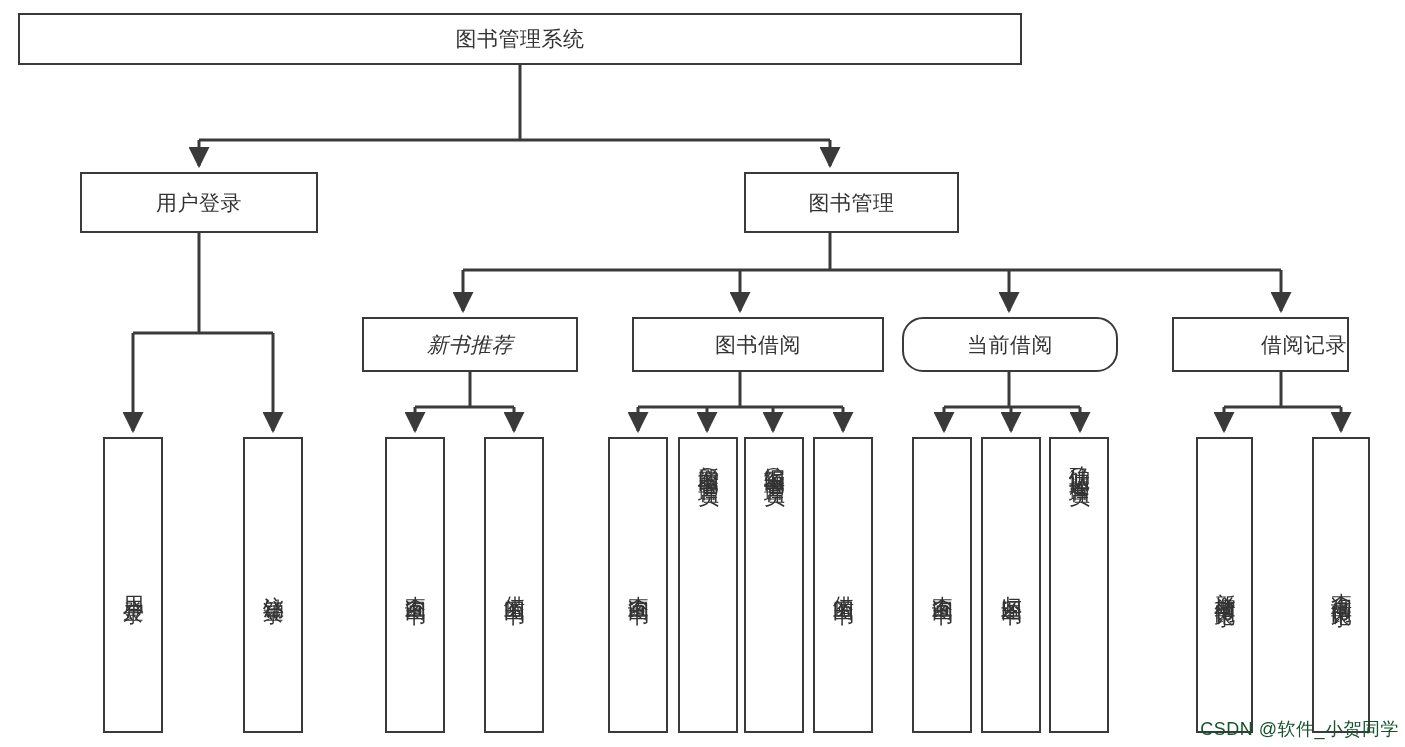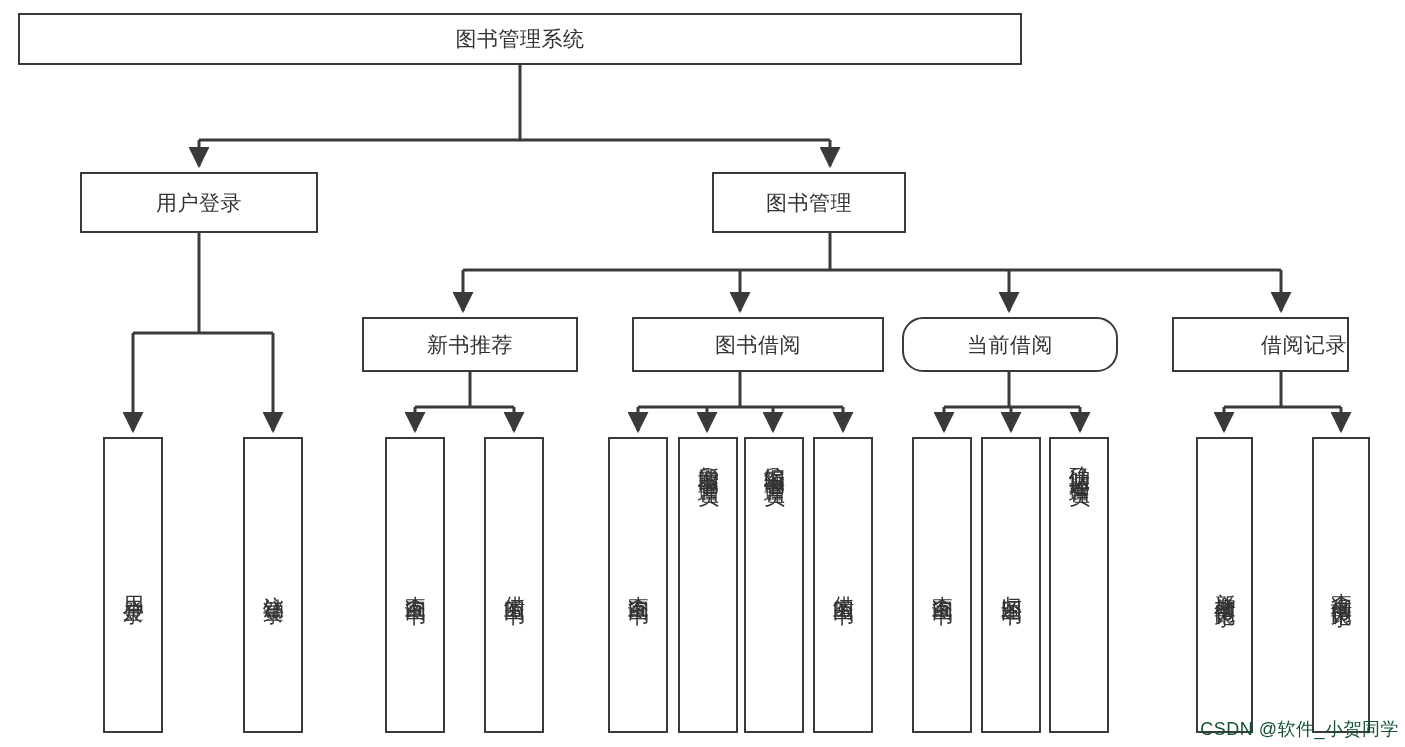--- a/index.html
+++ b/index.html
@@ -126,25 +126,25 @@
   </svg>
 
   <div class="node node-h" style="left:18px; top:13px; width:1004px; height:52px;">
     <span>图书管理系统</span>
   </div>
 
   <div class="node node-h" style="left:80px; top:172px; width:238px; height:61px;">
     <span>用户登录</span>
   </div>
 
-  <div class="node node-h" style="left:712px; top:172px; width:194px; height:61px;">
+  <div class="node node-h" style="left:744px; top:172px; width:215px; height:61px;">
     <span>图书管理</span>
   </div>
 
-  <div class="node node-h" style="left:362px; top:317px; width:216px; height:55px;">
+  <div class="node node-h" style="left:362px; top:317px; width:216px; height:55px;font-style:italic;">
     <span>新书推荐</span>
   </div>
 
   <div class="node node-h" style="left:632px; top:317px; width:252px; height:55px;">
     <span>图书借阅</span>
   </div>
 
   <div class="node node-h" style="left:902px; top:317px; width:216px; height:55px;border-radius:21px;">
     <span>当前借阅</span>
   </div>

